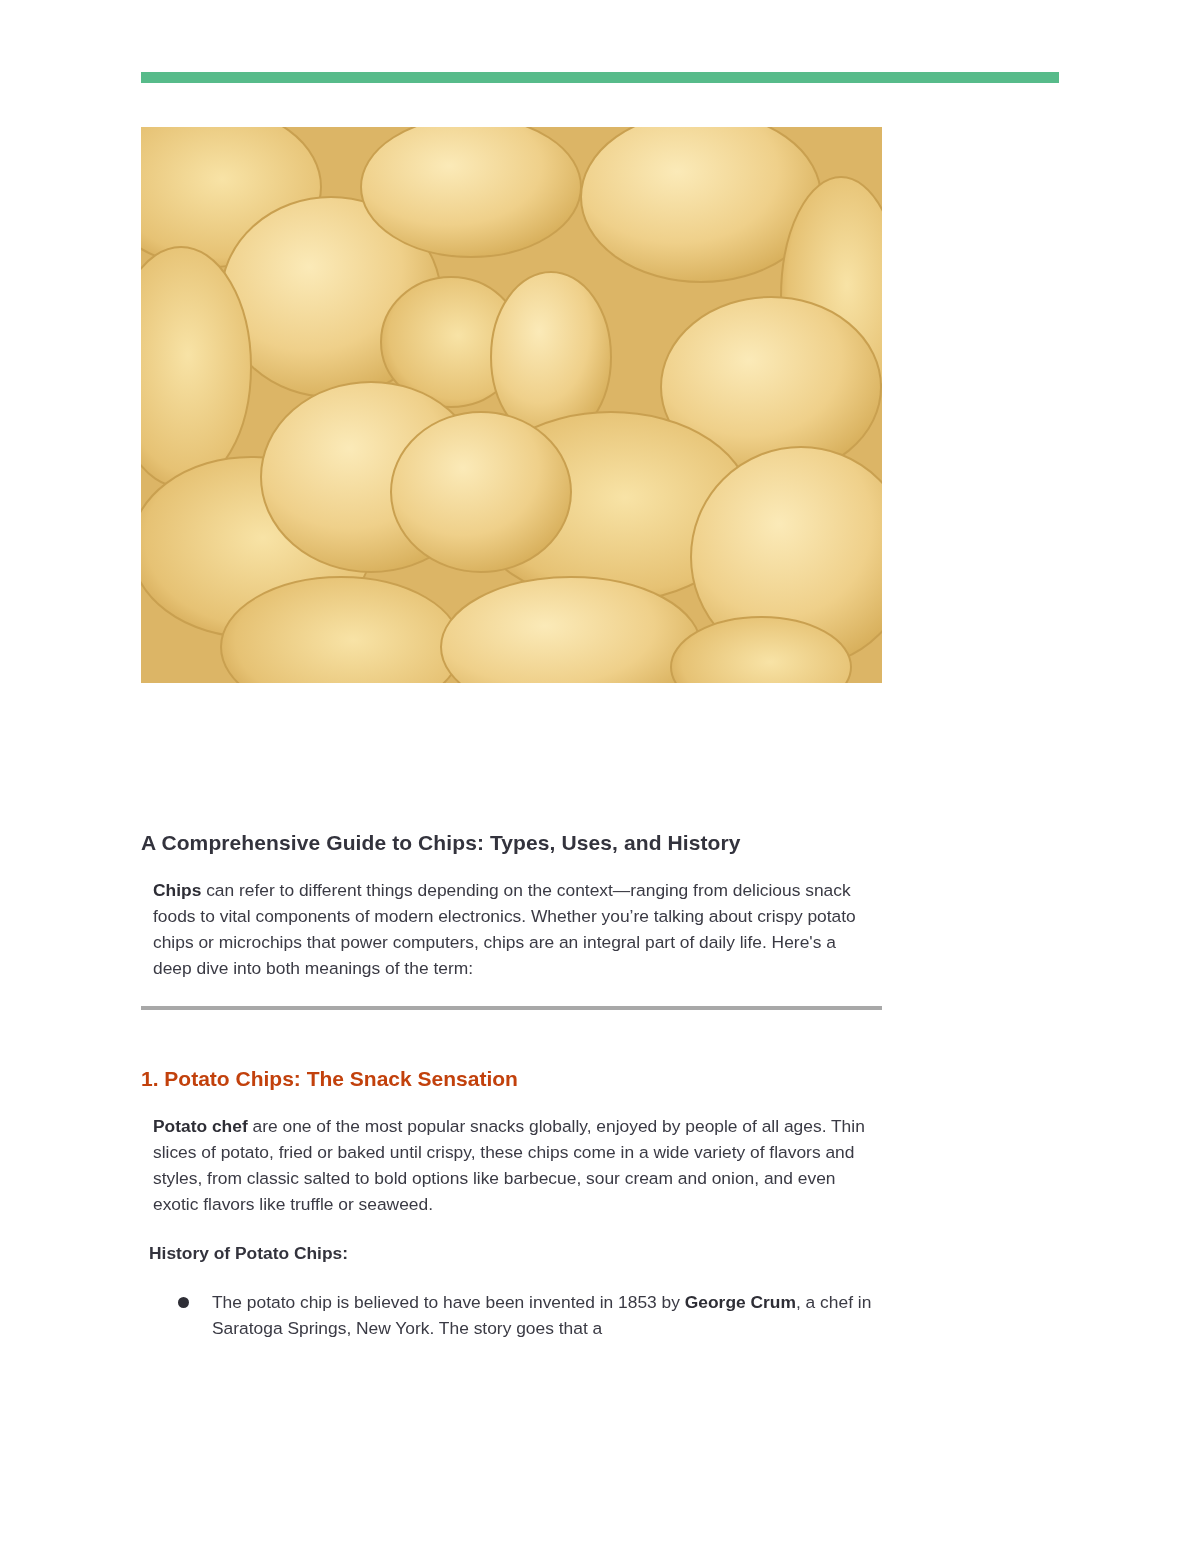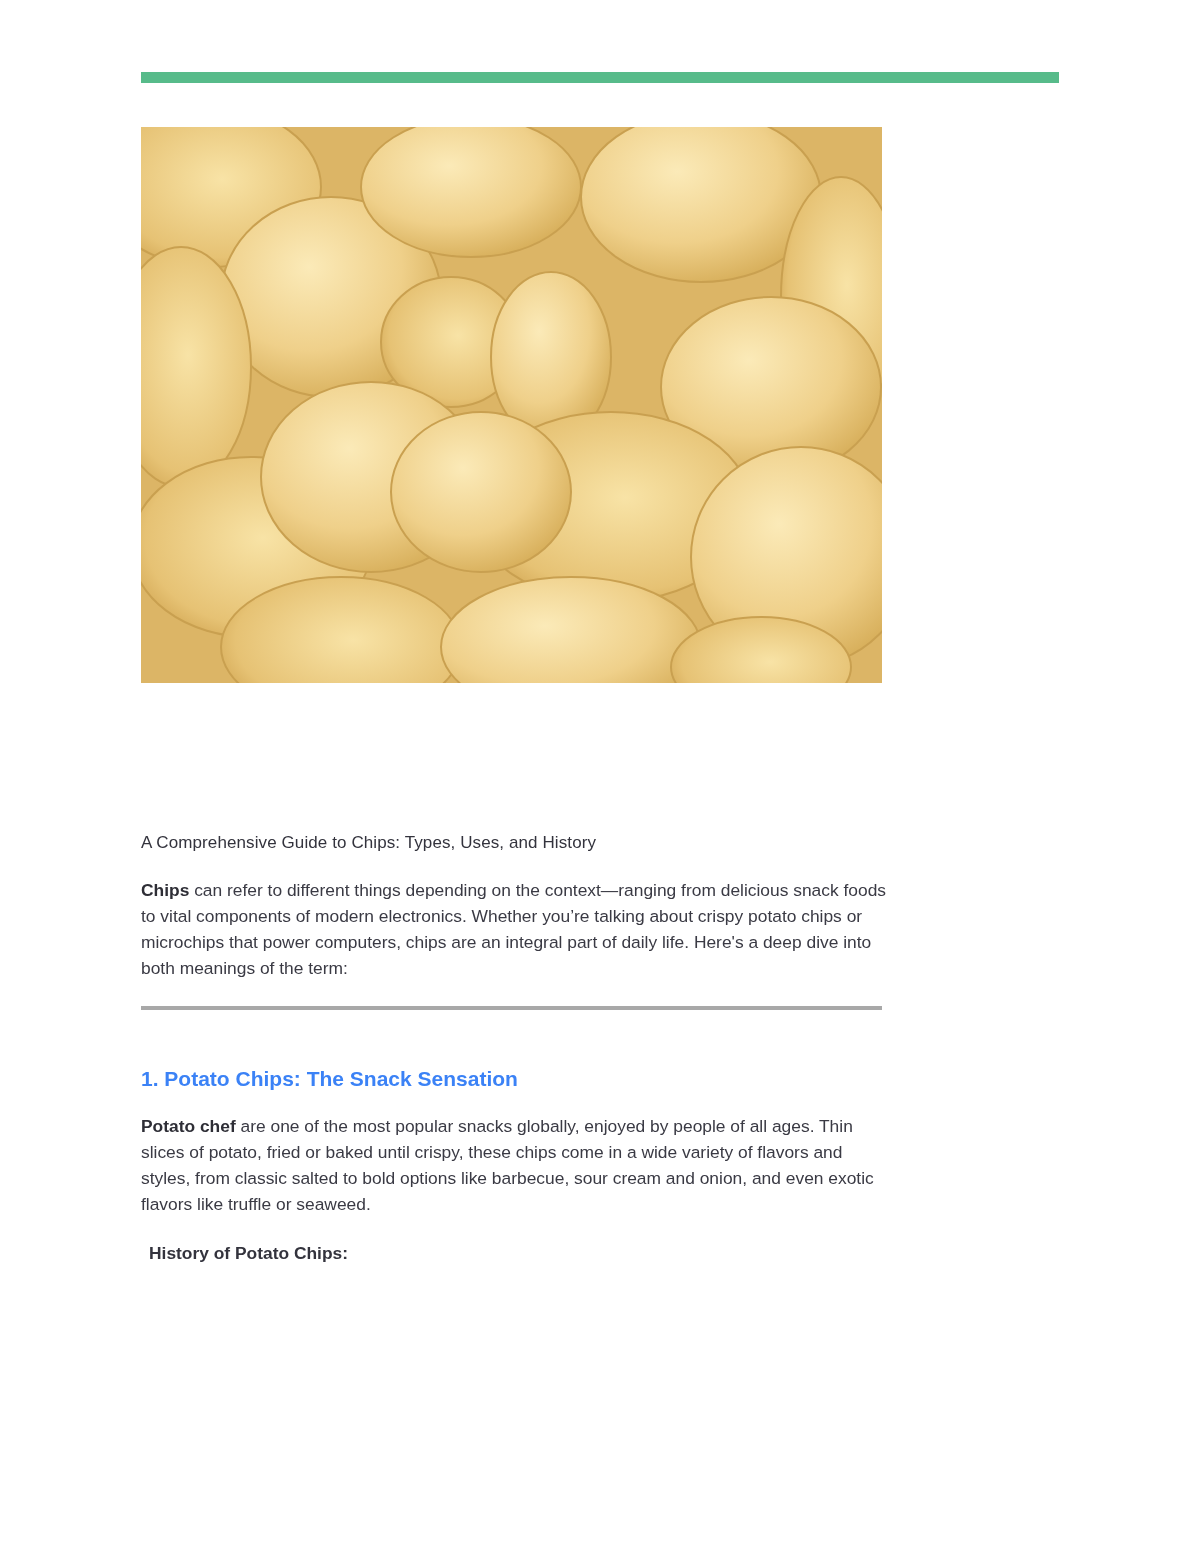--- a/index.html
+++ b/index.html
@@ -3,25 +3,25 @@
   <meta charset="utf-8">
   <style>
     html, body { margin: 0; padding: 0; background: #ffffff; }
     body { width: 1200px; height: 1553px; position: relative; overflow: hidden;
            font-family: "Liberation Sans", "DejaVu Sans", sans-serif; color: #3a3a44; }
     .top-rule { position: absolute; left: 141px; top: 72px; width: 918px; height: 11px; background: #57bb8a; }
     .hero { position: absolute; left: 141px; top: 127px; width: 741px; height: 556px; overflow: hidden;
             background: radial-gradient(ellipse at 30% 30%, #f6e2a4 0%, #e8c77a 45%, #d9b35e 100%); }
     .hero svg { width: 100%; height: 100%; display: block; }
     .content { position: absolute; left: 141px; top: 826px; width: 745px; }
-    h1.title { font-size: 17px; font-weight: normal; margin: 0; line-height: 34px; color: #33333d; letter-spacing: 0.1px; }
-    p { font-size: 17.4px; line-height: 26px; margin: 0; color: #3a3a44; }
+    h1.title { font-size: 21px; font-weight: bold; margin: 0; line-height: 34px; color: #33333d; letter-spacing: 0.1px; }
+    p { font-size: 17.4px; line-height: 26px; margin: 12px; color: #3a3a44; }
     p.intro { margin-top: 17px; }
     .divider { width: 741px; height: 4px; background: #a8a8a8; margin-top: 25px; }
-    h2.section { font-size: 21px; font-weight: bold; margin: 52px 0 0 0; line-height: 34px; color: #3b82f6; }
+    h2.section { font-size: 21px; font-weight: bold; margin: 52px 0 0 0; line-height: 34px; color: #c2410c; }
     p.section-body { margin-top: 17px; }
     h3.sub { font-size: 17.4px; font-weight: bold; margin: 23px 0 0 8px; line-height: 26px; color: #33333d; }
     ul.bullets { list-style: none; margin: 23px 0 0 0; padding: 0; }
     ul.bullets li { position: relative; padding-left: 71px; font-size: 17.4px; line-height: 26px; }
     ul.bullets li .dot { position: absolute; left: 37px; top: 8px; width: 11px; height: 11px; border-radius: 50%; background: #2e2e36; }
     b { color: #2e2e36; }
   </style>
 </head>
 <body>
 
@@ -68,13 +68,19 @@
   <p class="intro"><b>Chips</b><span> can refer to different things depending on the context—ranging from delicious snack foods to vital components of modern electronics. Whether you’re talking about crispy potato chips or microchips that power computers, chips are an integral part of daily life. Here's a deep dive into both meanings of the term:</span></p>
 
   <div class="divider"></div>
 
   <h2 class="section">1. Potato Chips: The Snack Sensation</h2>
 
   <p class="section-body"><b>Potato chef</b><span> are one of the most popular snacks globally, enjoyed by people of all ages. Thin slices of potato, fried or baked until crispy, these chips come in a wide variety of flavors and styles, from classic salted to bold options like barbecue, sour cream and onion, and even exotic flavors like truffle or seaweed.</span></p>
 
   <h3 class="sub">History of Potato Chips:</h3>
 
+  <ul class="bullets">
+    <li>
+      <span class="dot"></span>
+      <span>The potato chip is believed to have been invented in 1853 by </span><b>George Crum</b><span>, a chef in Saratoga Springs, New York. The story goes that a</span>
+    </li>
+  </ul>
 </div>
 
 </body></html>

